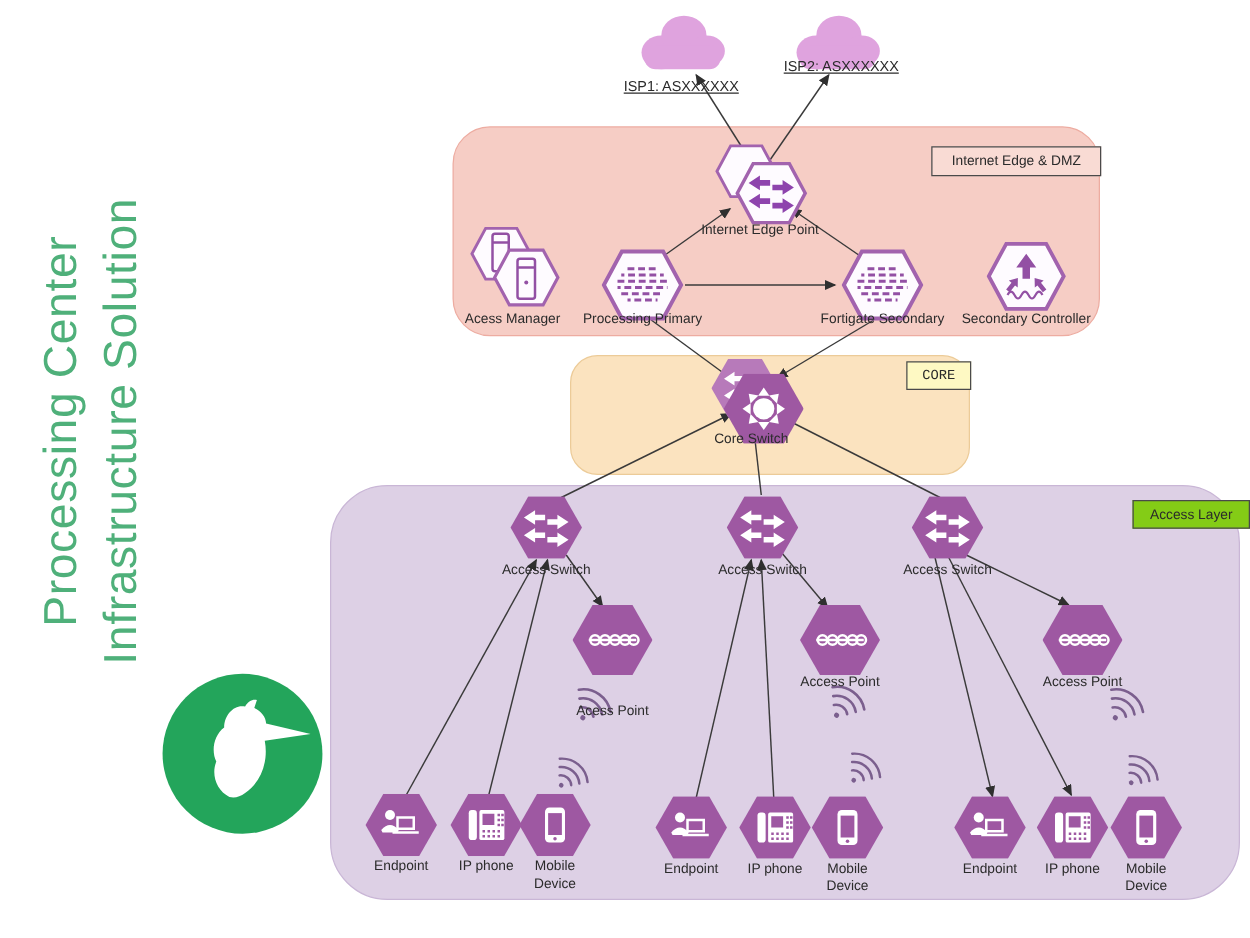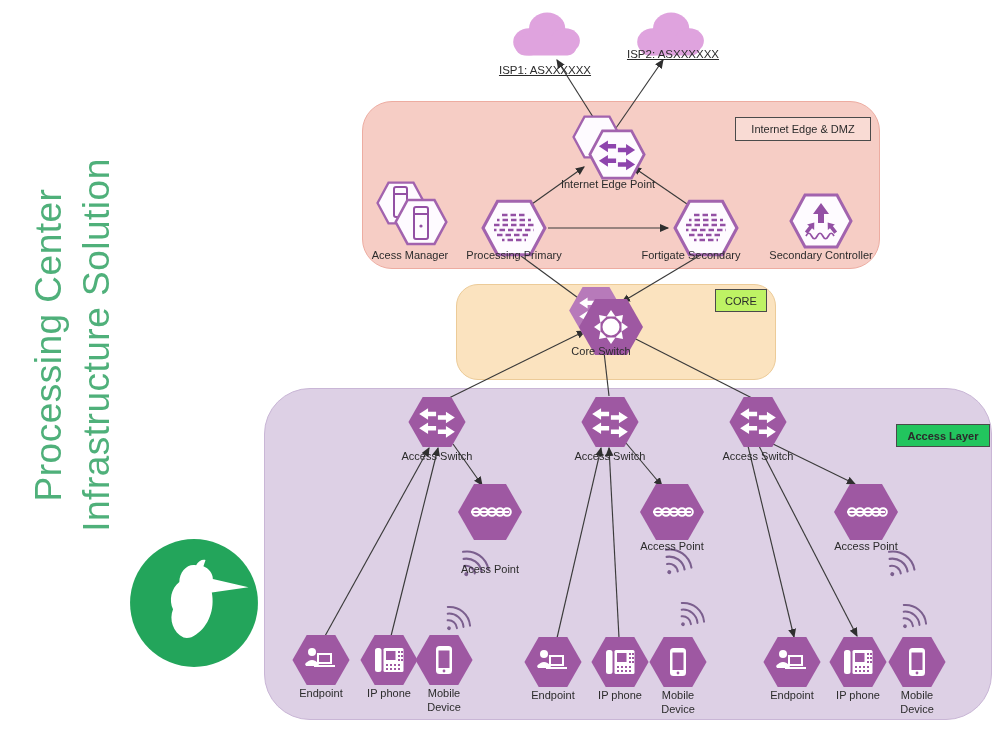--- a/index.html
+++ b/index.html
@@ -4,24 +4,24 @@
 <style>
   html,body{margin:0;padding:0;background:#fff;}
   .stage{position:relative;width:1000px;height:750px;overflow:hidden;background:#fff;
          font-family:"Liberation Sans",sans-serif;}
   .zone{position:absolute;z-index:1;}
   .zone-dmz{left:362px;top:101px;width:516px;height:166px;background:#f6cdc5;border:1px solid #edaca1;border-radius:30px;}
   .zone-core{left:456px;top:284px;width:318px;height:94px;background:#fbe3bf;border:1px solid #eccb98;border-radius:22px;}
   .zone-access{left:264px;top:388px;width:726px;height:330px;background:#ddd0e5;border:1px solid #c9b6d6;border-radius:46px;}
   .wires{position:absolute;left:0;top:0;z-index:2;}
   .zlabel{position:absolute;z-index:4;border:1.3px solid #4a4a4a;color:#2b2b2b;
-          font-size:11px;text-align:left;display:flex;align-items:center;justify-content:center;}
+          font-size:11px;text-align:left;display:flex;align-items:center;justify-content:center;margin-left:10px;}
   .zl-dmz{left:735px;top:117px;width:134px;height:22px;background:#f9dbd4;}
-  .zl-core{left:715px;top:289px;width:50px;height:21px;background:#bef264;}
-  .zl-access{left:896px;top:424px;width:92px;height:21px;background:#22c55e;font-weight:bold;}
+  .zl-core{left:715px;top:289px;width:50px;height:21px;background:#fef9c3;font-family:Liberation Mono, monospace;}
+  .zl-access{left:896px;top:400px;width:92px;height:21px;background:#84cc16;}
   .node-icon{position:absolute;z-index:3;}
   .lbl{position:absolute;z-index:4;color:#2b2b2b;font-size:11px;text-align:center;line-height:1.25;}
   .isp-lbl{font-size:11.5px;text-decoration:underline;}
   .title{position:absolute;left:-200px;top:290px;width:560px;height:110px;z-index:3;
          transform:rotate(-90deg);text-align:center;color:#4fb07a;font-size:37px;
          line-height:1.3;letter-spacing:0.5px;white-space:nowrap;}
   .wifi{position:absolute;z-index:3;}
 </style>
 </head>
 <body>
@@ -158,21 +158,21 @@
     <use href="#hexo" width="66" height="60"></use>
     <g stroke="#9350a4" stroke-width="2.4" stroke-dasharray="5.5 3">
       <line x1="21" y1="17" x2="45" y2="17"></line>
         <line x1="16" y1="22" x2="50" y2="22" stroke-dashoffset="3"></line>
       <line x1="13" y1="27" x2="53" y2="27"></line>
         <line x1="13" y1="32" x2="53" y2="32" stroke-dashoffset="3"></line>
       <line x1="16" y1="37" x2="50" y2="37"></line>
         <line x1="21" y1="42" x2="45" y2="42" stroke-dashoffset="3"></line>
     </g>
   </svg>
-  <div class="lbl" style="left:626px;top:249px;width:130px">Fortigate Secondary</div>
+  <div class="lbl" style="left:641px;top:249px;width:130px">Fortigate Secondary</div>
 
   <svg class="node-icon" style="left:789px;top:192px" width="64" height="58">
     <use href="#hexo" width="64" height="58"></use>
     <g fill="#9350a4">
       <path d="M32 11 l8 11 h-5 v9 h-6 v-9 h-5 z"></path>
       <path d="M0 -7 l4.5 6 h-2.7 v7 h-3.6 v-7 h-2.7 z" transform="translate(21,36) rotate(38)"></path>
       <path d="M0 -7 l4.5 6 h-2.7 v7 h-3.6 v-7 h-2.7 z" transform="translate(43,36) rotate(-38)"></path>
     </g>
     <path d="M17 44 q2.8 -5.5 5.6 0 t5.6 0 t5.6 0 t5.6 0 t5.6 0" fill="none" stroke="#9350a4" stroke-width="1.7"></path>
   </svg>

